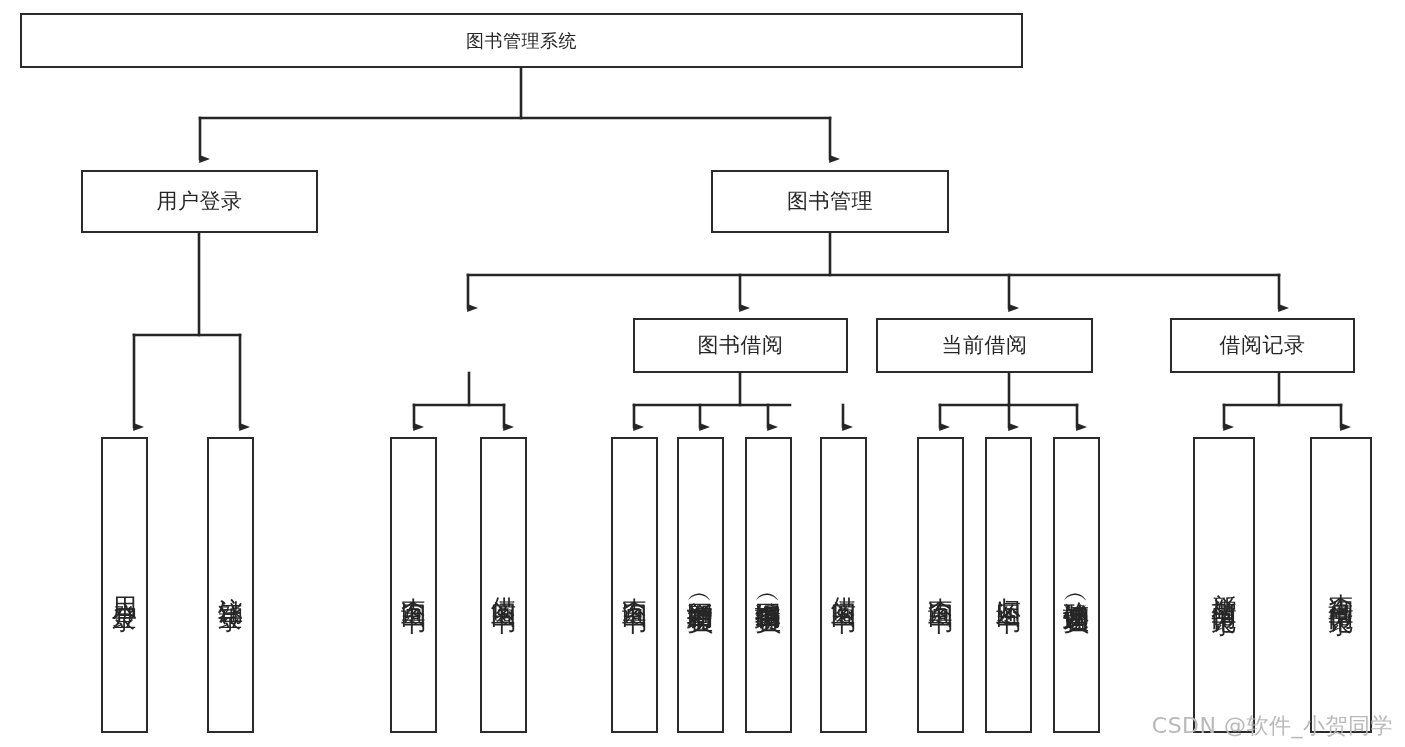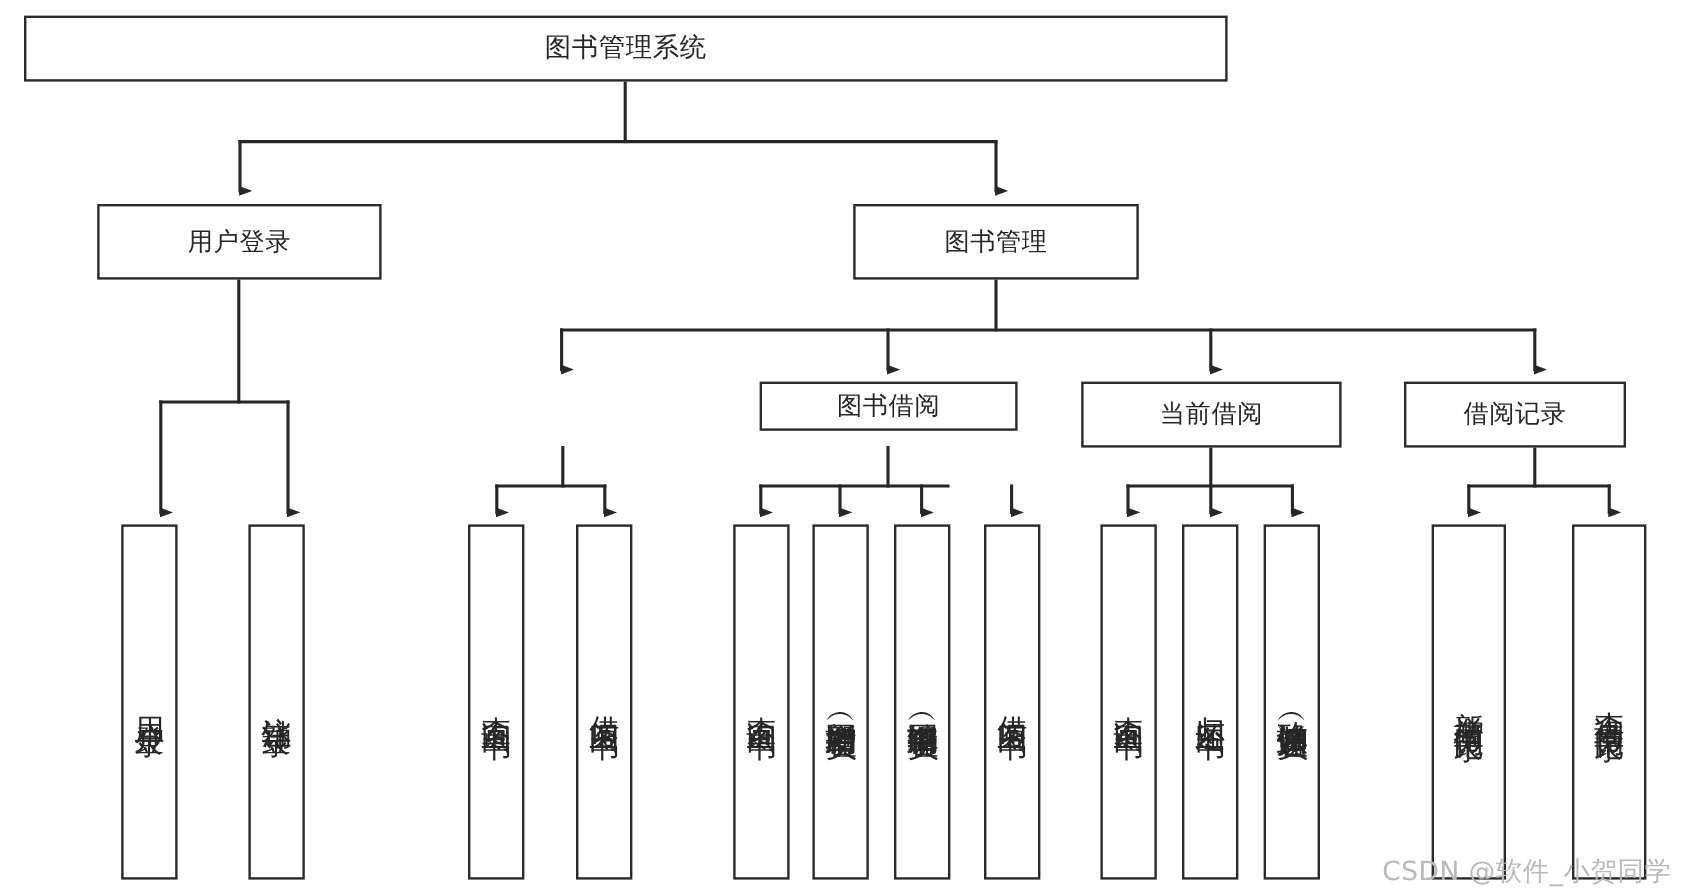--- a/index.html
+++ b/index.html
@@ -41,21 +41,21 @@
     text-align: center;
     line-height: 1.08;
     white-space: nowrap;
   }
   
   .node.horiz .label {
     font-size: 21px;
     letter-spacing: 0.5px;
   }
   .node.root .label {
-    font-size: 22px;
+    font-size: 18px;
   }
   
   .node.vert {
     align-items: center;
     justify-content: center;
   }
   .node.vert .label {
     writing-mode: vertical-rl;
     text-orientation: upright;
     font-size: 25px;
@@ -136,24 +136,24 @@
     <span class="label">图书管理系统</span>
   </div>
 
   <div class="node horiz" style="left:81px; top:170px; width:237px; height:63px;">
     <span class="label">用户登录</span>
   </div>
   <div class="node horiz" style="left:711px; top:170px; width:238px; height:63px;">
     <span class="label">图书管理</span>
   </div>
 
-  <div class="node horiz" style="left:633px; top:318px; width:215px; height:41px;">
+  <div class="node horiz" style="left:633px; top:318px; width:215px; height:55px;">
     <span class="label">图书借阅</span>
   </div>
-  <div class="node horiz" style="left:901px; top:318px; width:217px; height:55px;">
+  <div class="node horiz" style="left:876px; top:318px; width:217px; height:55px;">
     <span class="label">当前借阅</span>
   </div>
   <div class="node horiz" style="left:1170px; top:318px; width:185px; height:55px;">
     <span class="label">借阅记录</span>
   </div>
 
   <div class="node vert" style="left:101px; top:437px; width:47px; height:296px;">
     <span class="label">用户登录</span>
   </div>
   <div class="node vert" style="left:207px; top:437px; width:47px; height:296px;">

